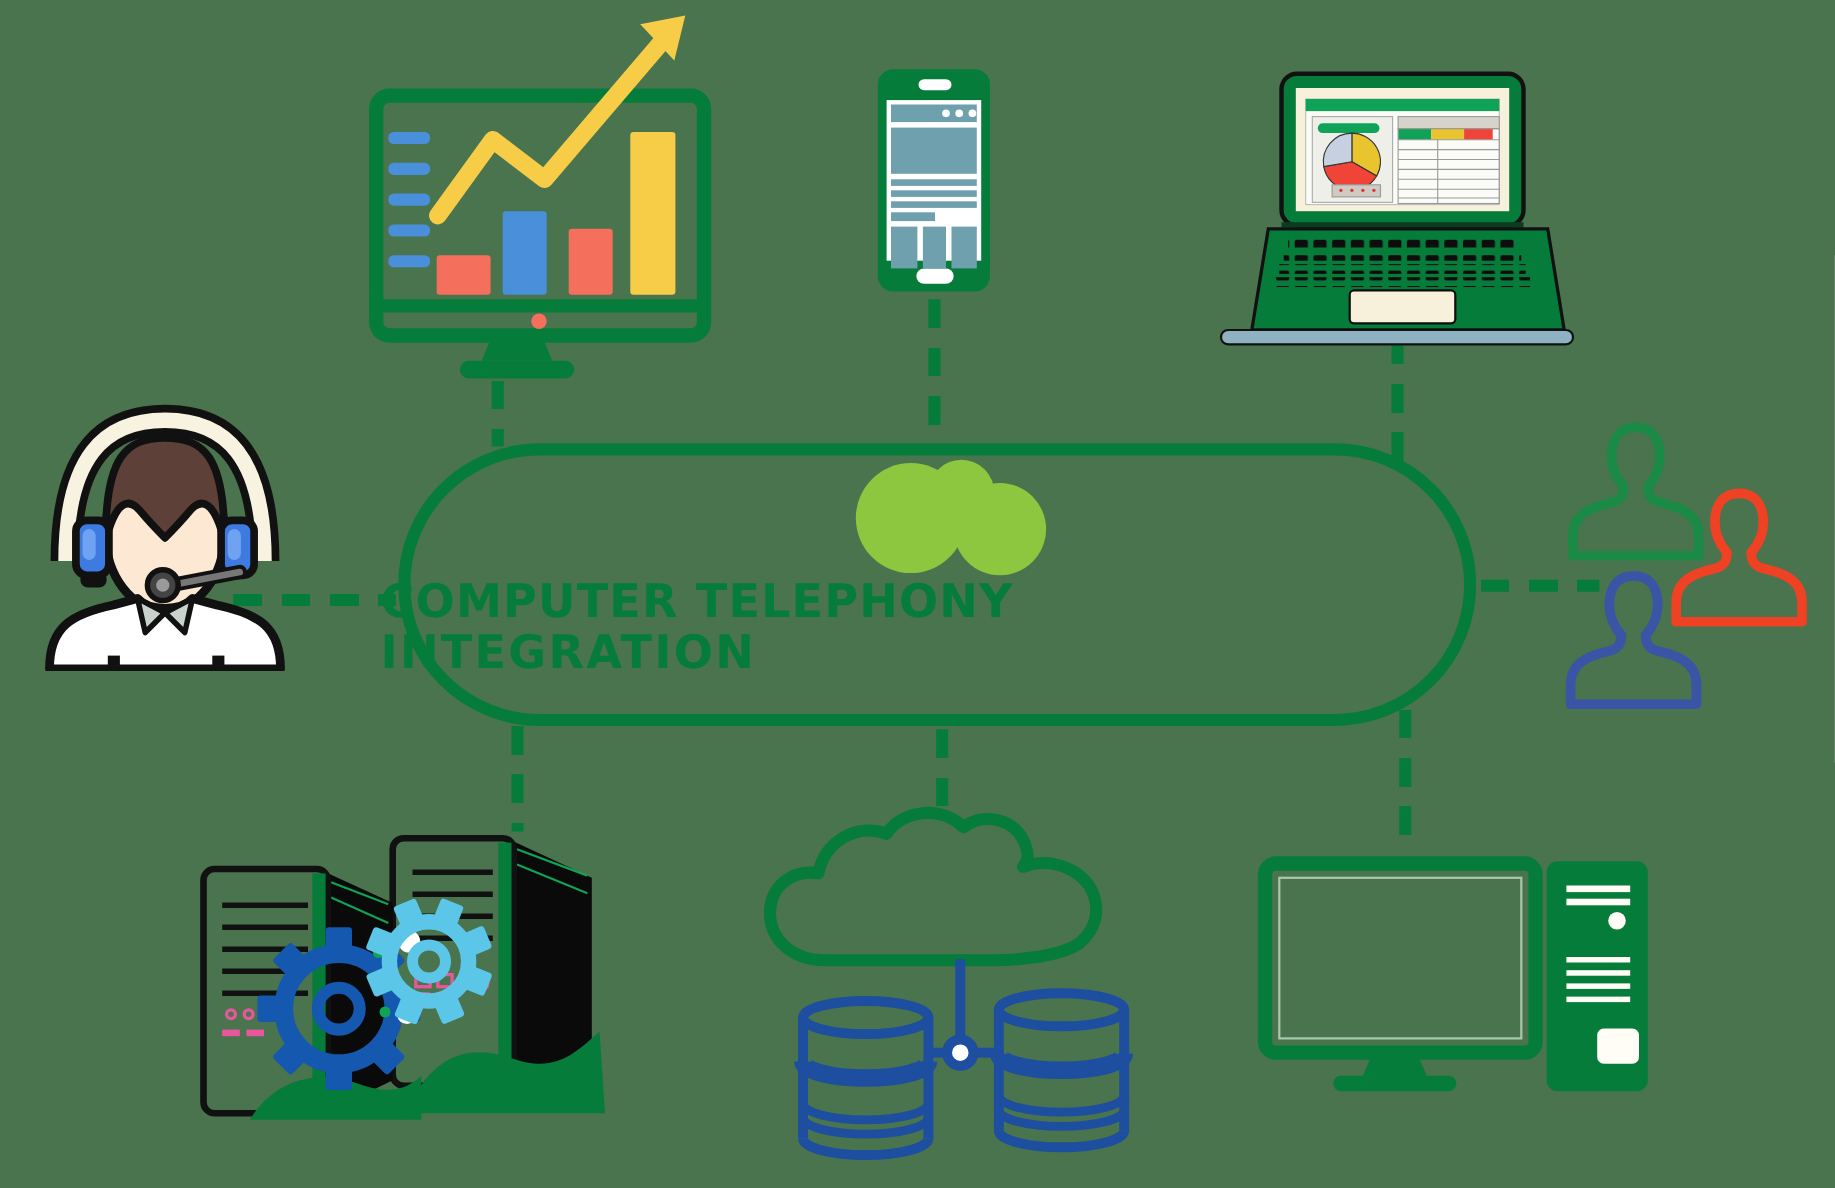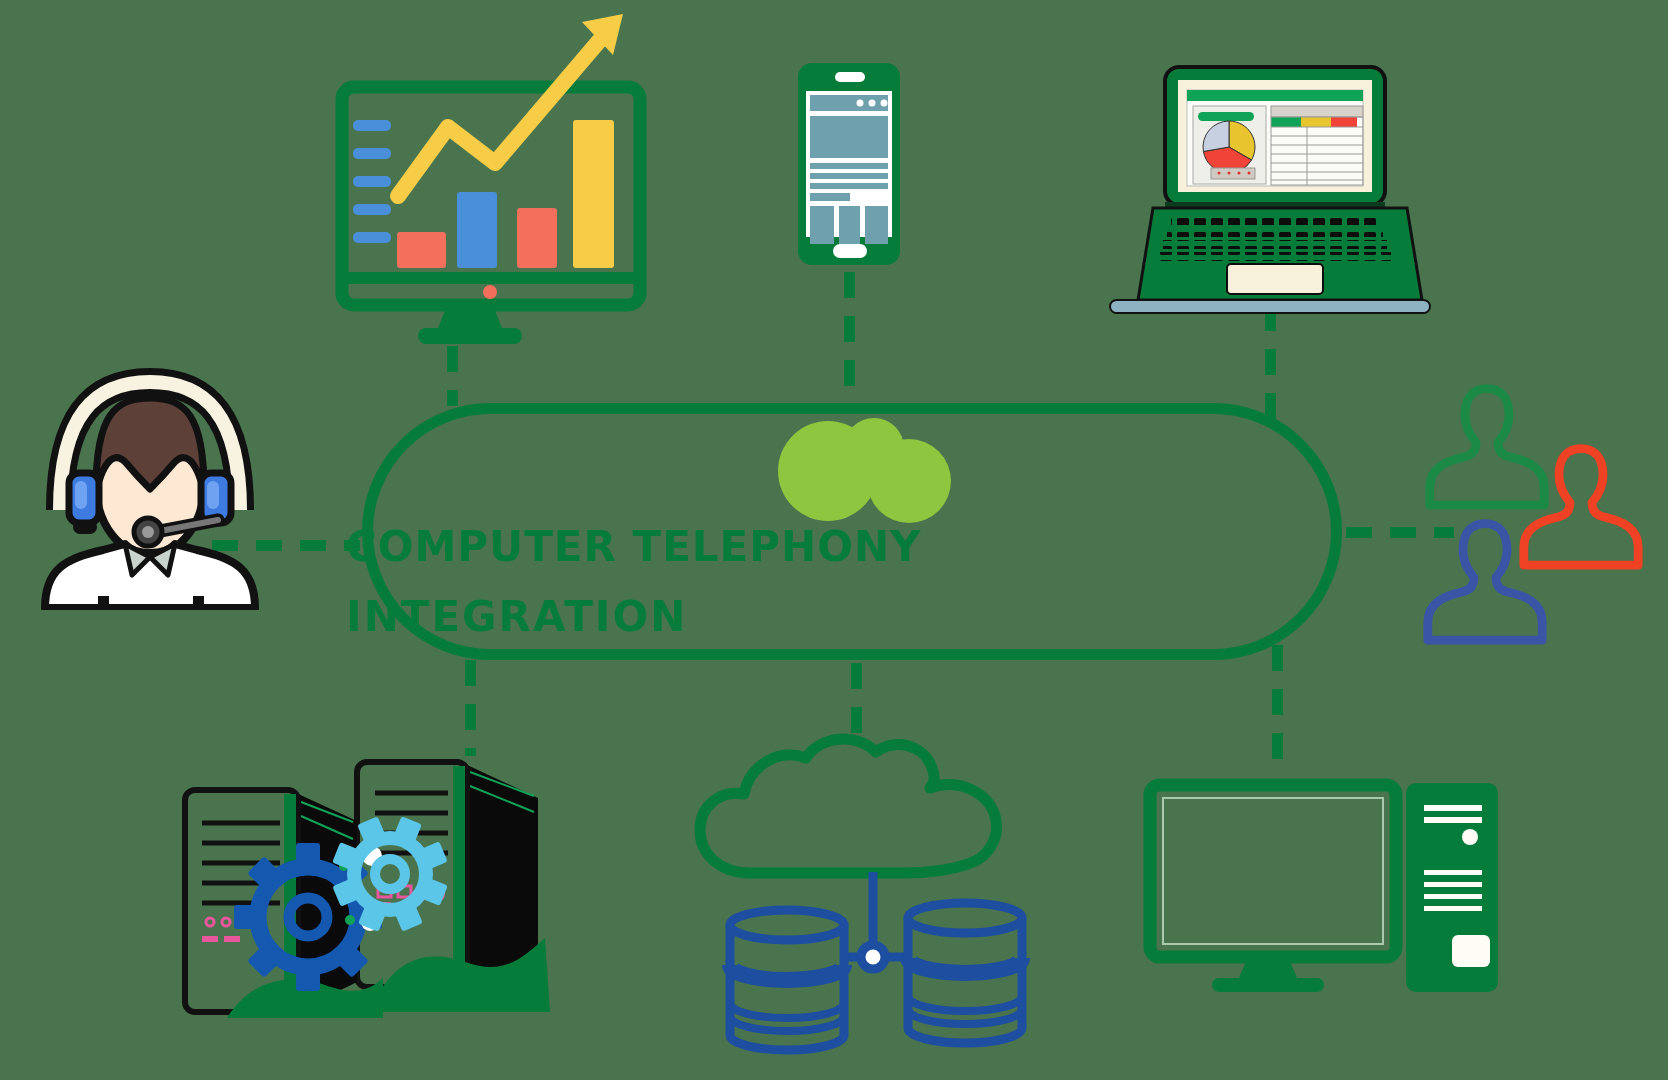--- a/index.html
+++ b/index.html
@@ -6,21 +6,21 @@
   body{font-family:"DejaVu Sans","Liberation Sans",sans-serif;}
   #canvas{position:relative;width:1668px;height:1080px;background:#4A744E;overflow:hidden;}
   .abs{position:absolute;}
   
   .dash-v{position:absolute;width:11px;background:repeating-linear-gradient(180deg,#067C3B 0 26px,transparent 26px 44px);}
   .dash-h{position:absolute;height:11px;background:repeating-linear-gradient(90deg,#067C3B 0 26px,transparent 26px 44px);}
   
   #pill{position:absolute;left:362px;top:403px;width:980px;height:257px;border:11px solid #067C3B;border-radius:140px;box-sizing:border-box;}
   #pill-title{position:absolute;left:346px;top:524px;width:980px;text-align:left;color:#067C3B;font-weight:bold;}
   #pill-title .l1{font-size:42px;line-height:46px;letter-spacing:1px;}
-  #pill-title .l2{font-size:42px;line-height:46px;letter-spacing:2px;margin-top:24px;}
+  #pill-title .l2{font-size:42px;line-height:46px;letter-spacing:2px;margin-top:0;}
 </style>
 </head>
 <body>
 
 <div id="canvas">
 
   <div class="dash-v" style="left:447px;top:346px;height:60px;"></div>
   <div class="dash-v" style="left:844px;top:272px;height:134px;"></div>
   <div class="dash-v" style="left:1265px;top:305px;height:115px;"></div>
   <div class="dash-h" style="left:212px;top:540px;width:148px;"></div>

